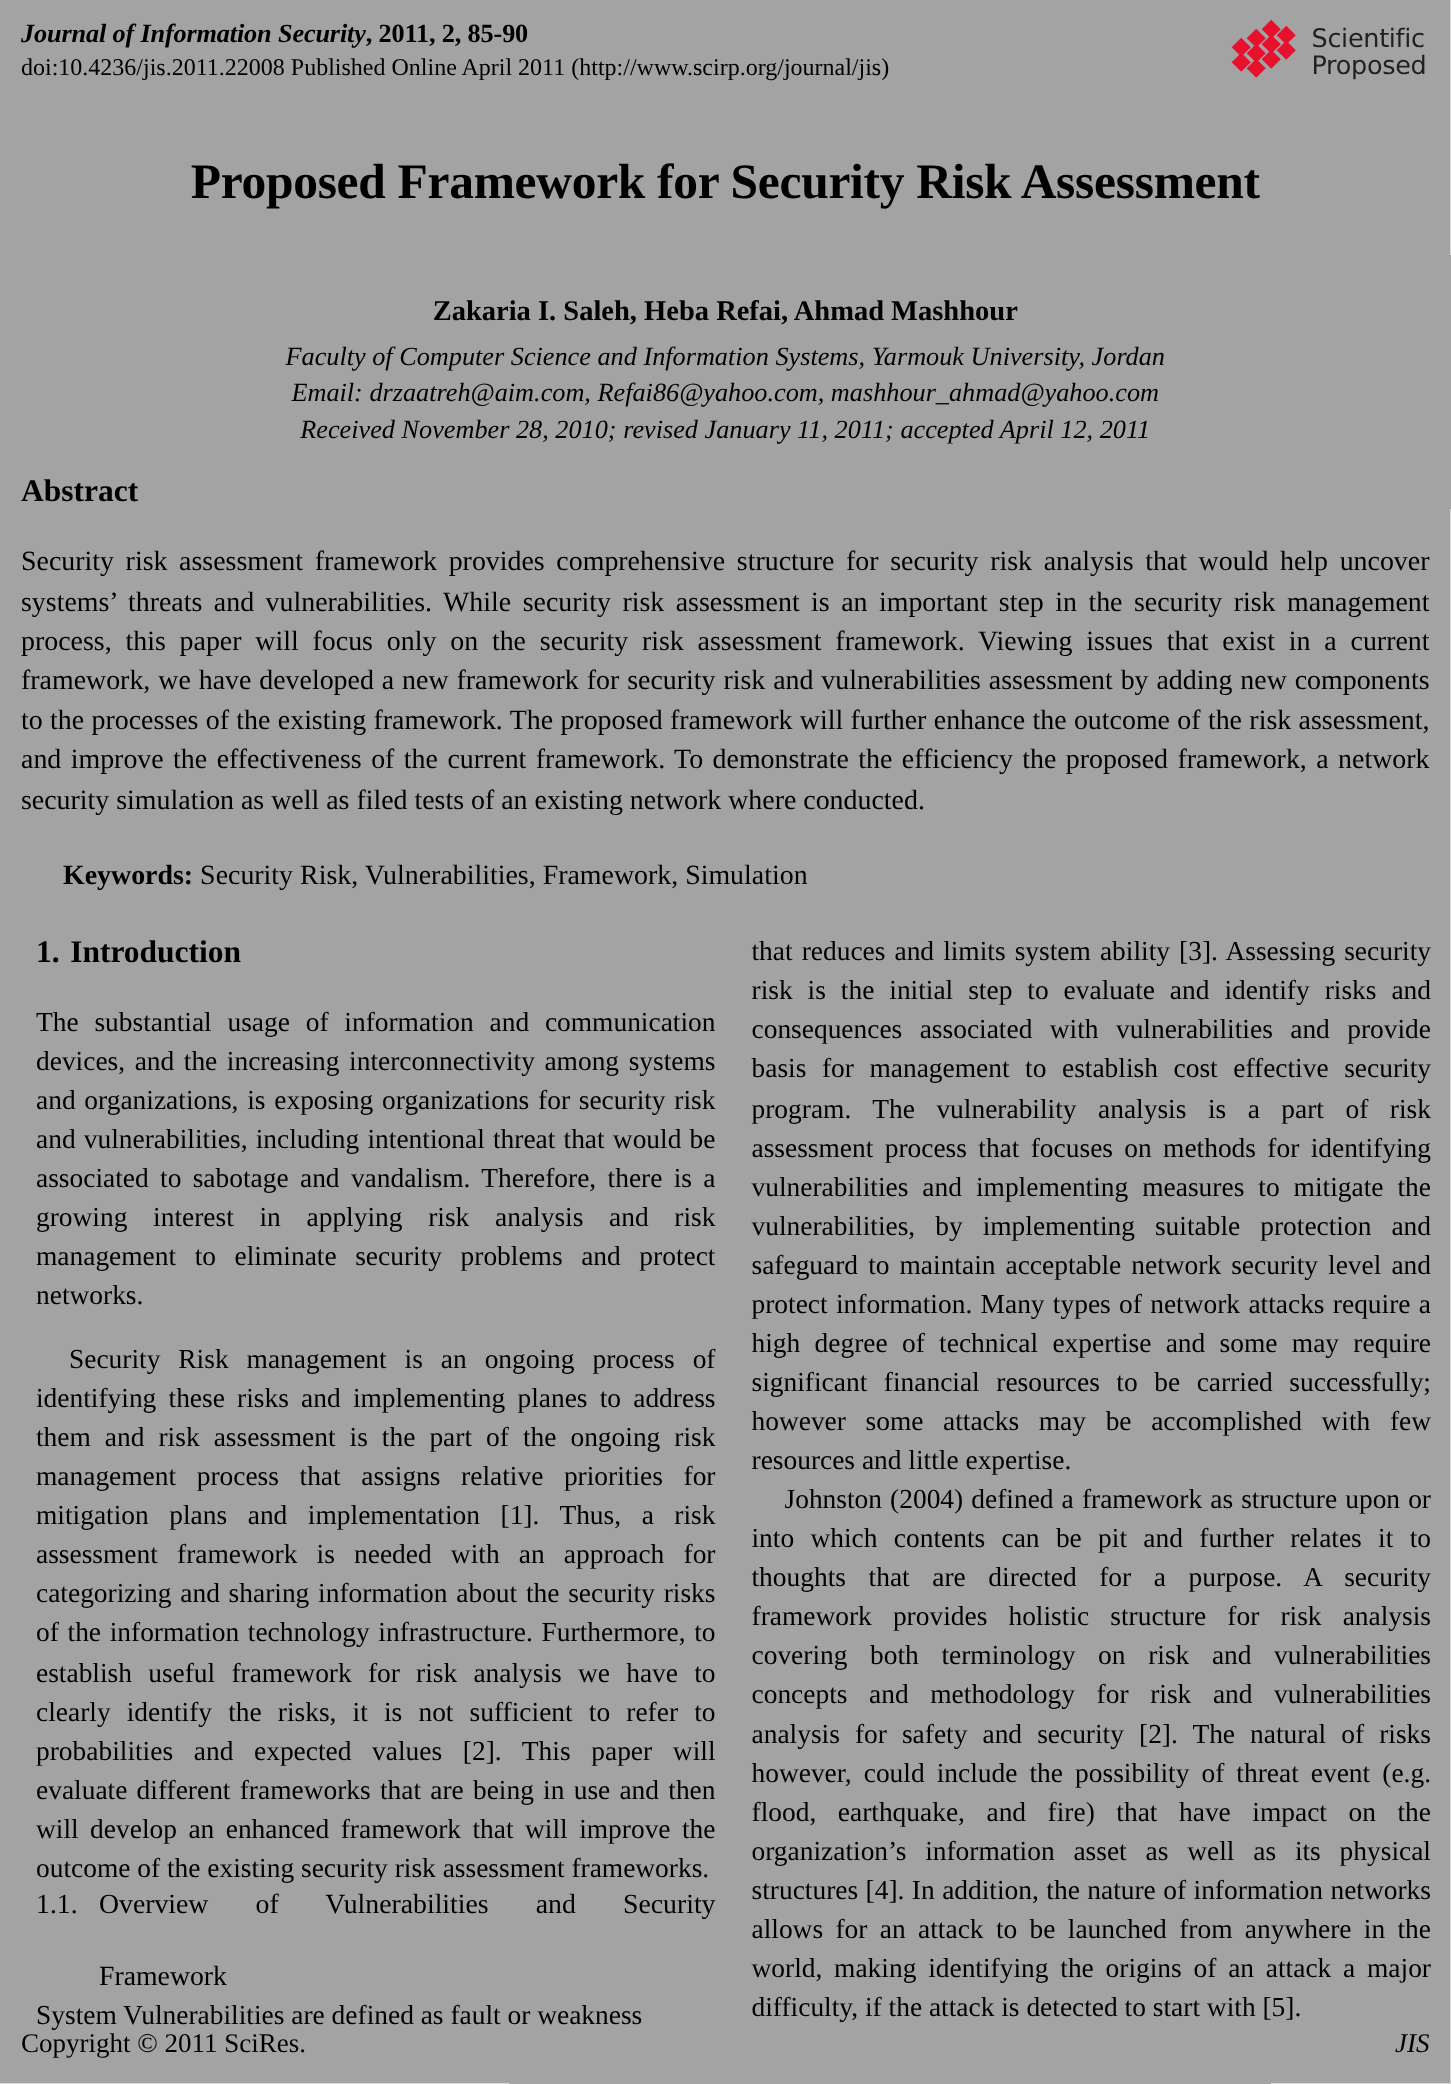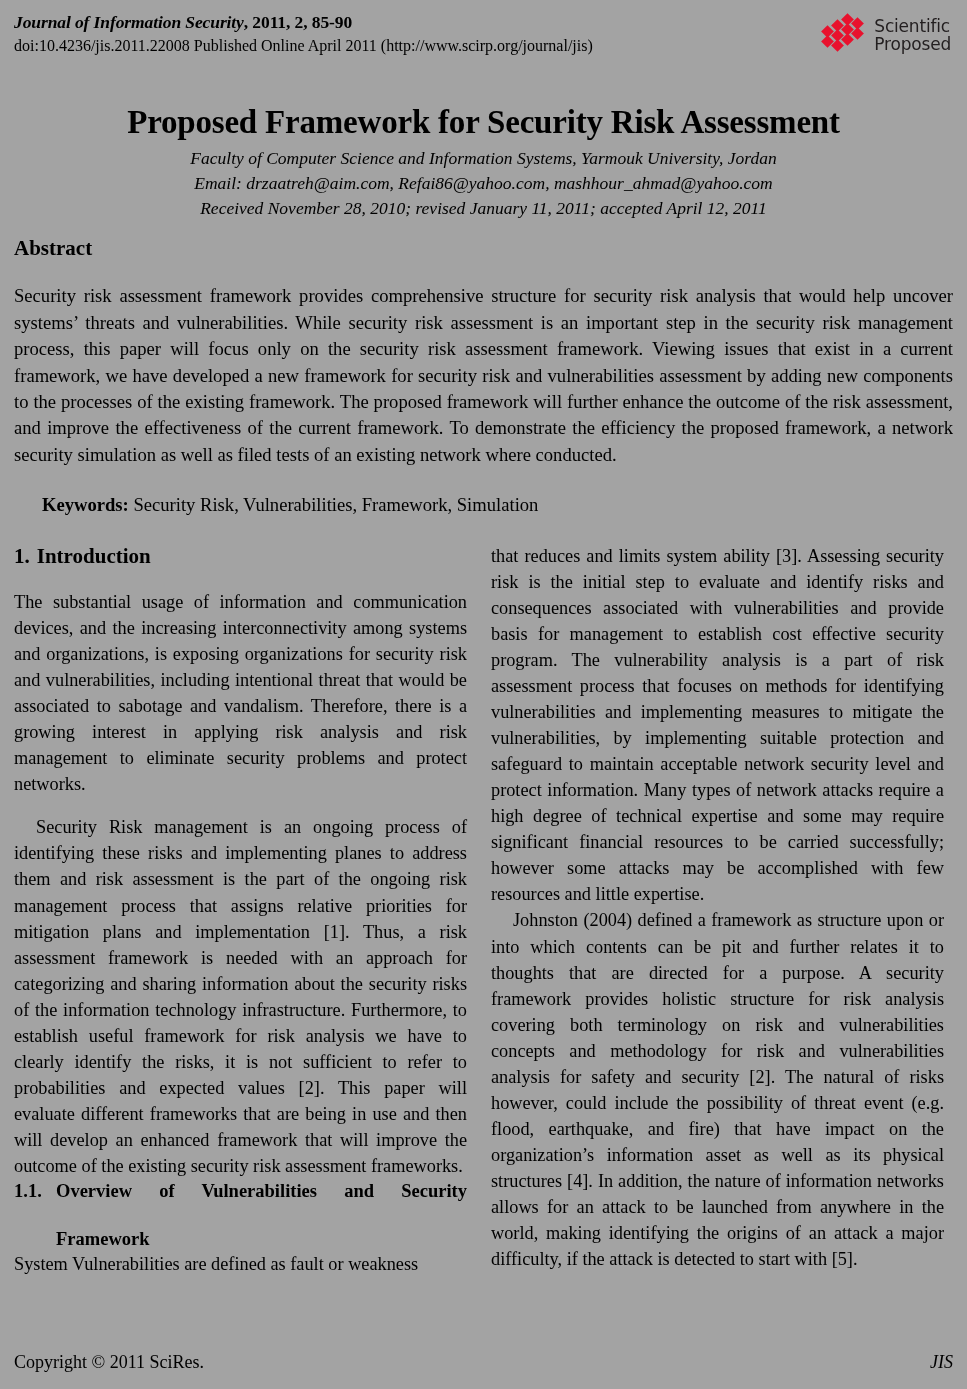--- a/index.html
+++ b/index.html
@@ -124,35 +124,36 @@
     margin-top: 24px;
   }
   .keywords b { font-weight: bold; margin-left: 28px; }
 
   
   .columns {
     display: flex;
     gap: 24px;
     margin-top: 24px;
     height: 690px;
+    margin-left: 10px;
   }
   .col {
     width: 453px;
     flex: none;
   }
   .sec-head {
     font-size: 21px;
     font-weight: bold;
     line-height: 1.25;
     margin: 0 0 20px 0;
   }
   .sec-head .num { margin-right: 7px; }
   .subsec-head {
     font-size: 18.5px;
-    font-weight: bold;
+    font-weight: normal;
     line-height: 1.3;
     margin: 0;
     text-align: justify;
     text-indent: 0;
     padding-left: 42px;
   }
   .subsec-head .subnum {
     display: inline-block;
     width: 42px;
     margin-left: -42px;
@@ -222,20 +223,21 @@
       </div>
       <div class="logo-words">
         <div>Scientific</div>
         <div>Proposed</div>
       </div>
     </div>
   </div>
 
   <h1 class="doc-title">Proposed Framework for Security Risk Assessment</h1>
 
+  <div class="authors">Zakaria I. Saleh, Heba Refai, Ahmad Mashhour</div>
   <div class="affil">
     <div>Faculty of Computer Science and Information Systems, Yarmouk University, Jordan</div>
     <div>Email: drzaatreh@aim.com, Refai86@yahoo.com, mashhour_ahmad@yahoo.com</div>
     <div>Received November 28, 2010; revised January 11, 2011; accepted April 12, 2011</div>
   </div>
 
   <div class="abstract-head">Abstract</div>
   <div class="abstract-body">Security risk assessment framework provides comprehensive structure for security risk analysis that would help uncover systems’ threats and vulnerabilities. While security risk assessment is an important step in the security risk management process, this paper will focus only on the security risk assessment framework. Viewing issues that exist in a current framework, we have developed a new framework for security risk and vulnerabilities assessment by adding new components to the processes of the existing framework. The proposed framework will further enhance the outcome of the risk assessment, and improve the effectiveness of the current framework. To demonstrate the efficiency the proposed framework, a network security simulation as well as filed tests of an existing network where conducted.</div>
 
   <div class="keywords"><b>Keywords:</b><span> Security Risk, Vulnerabilities, Framework, Simulation</span></div>

